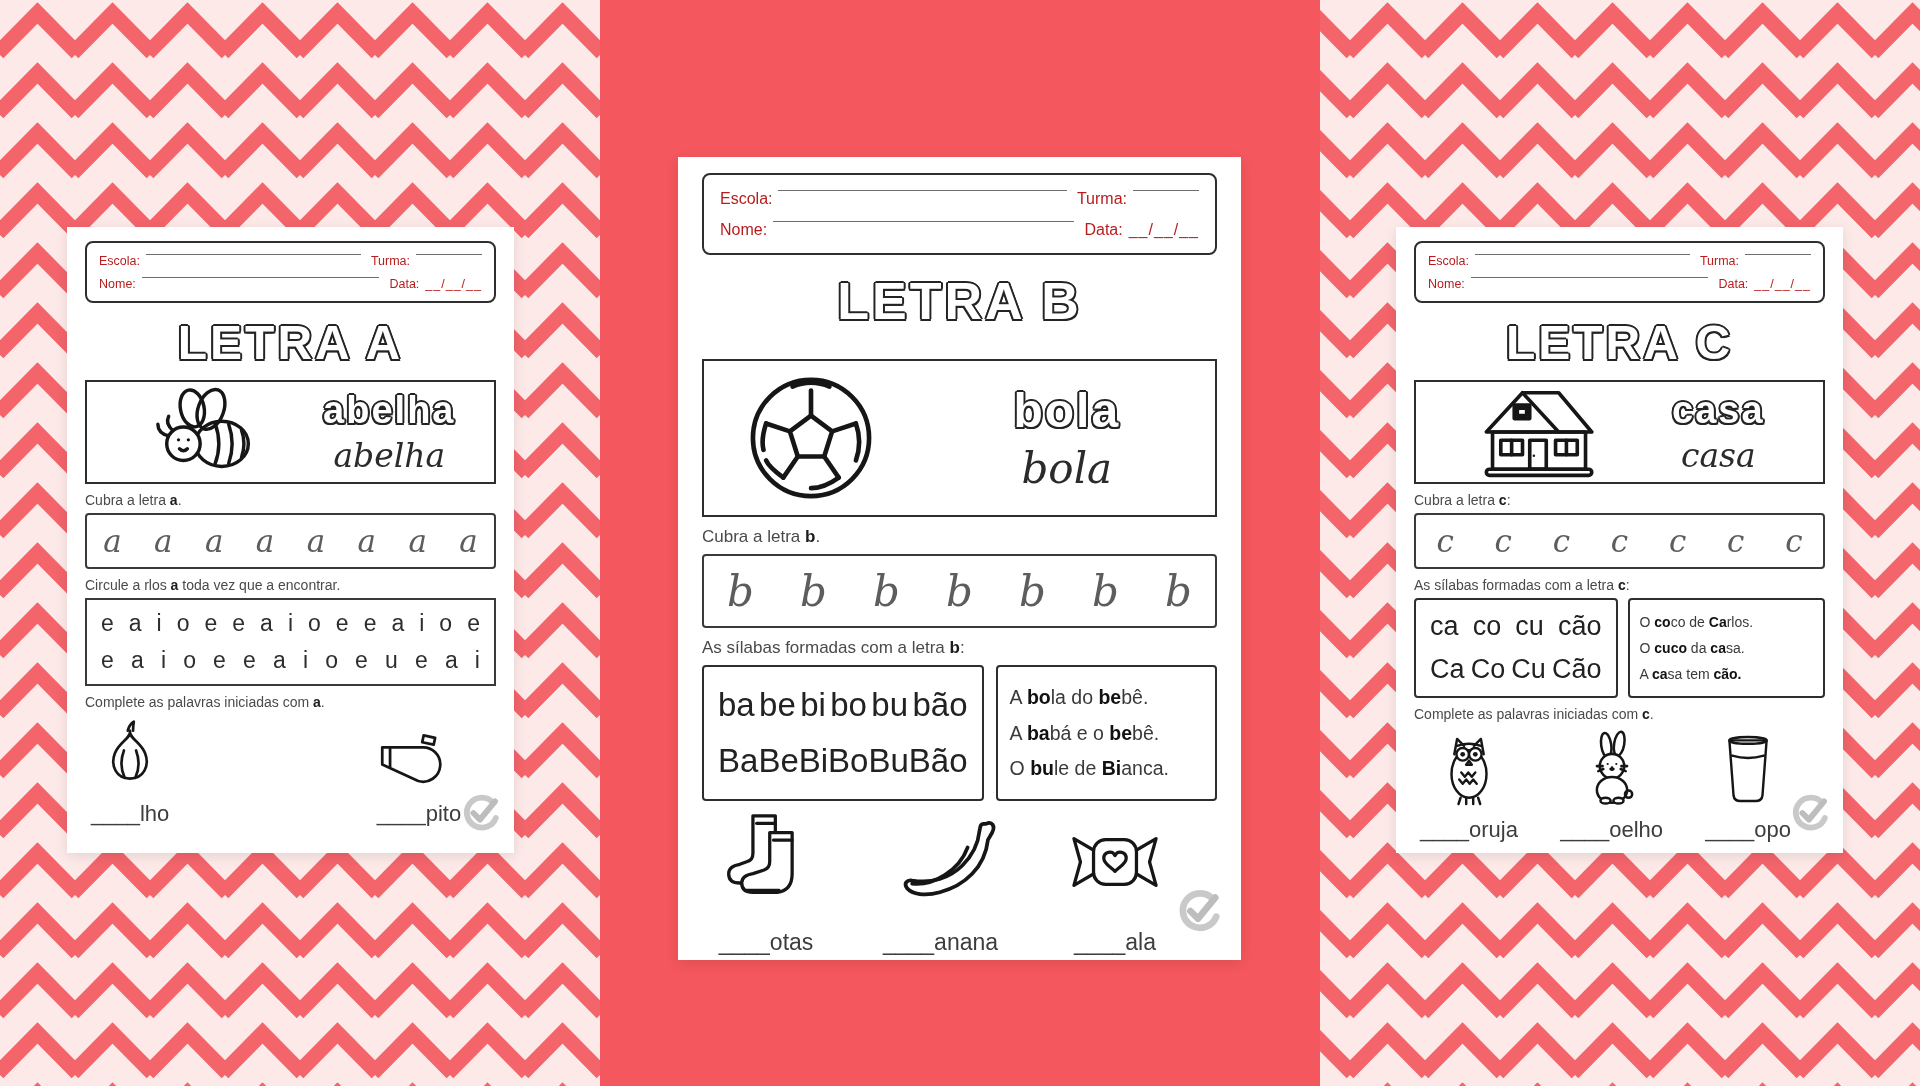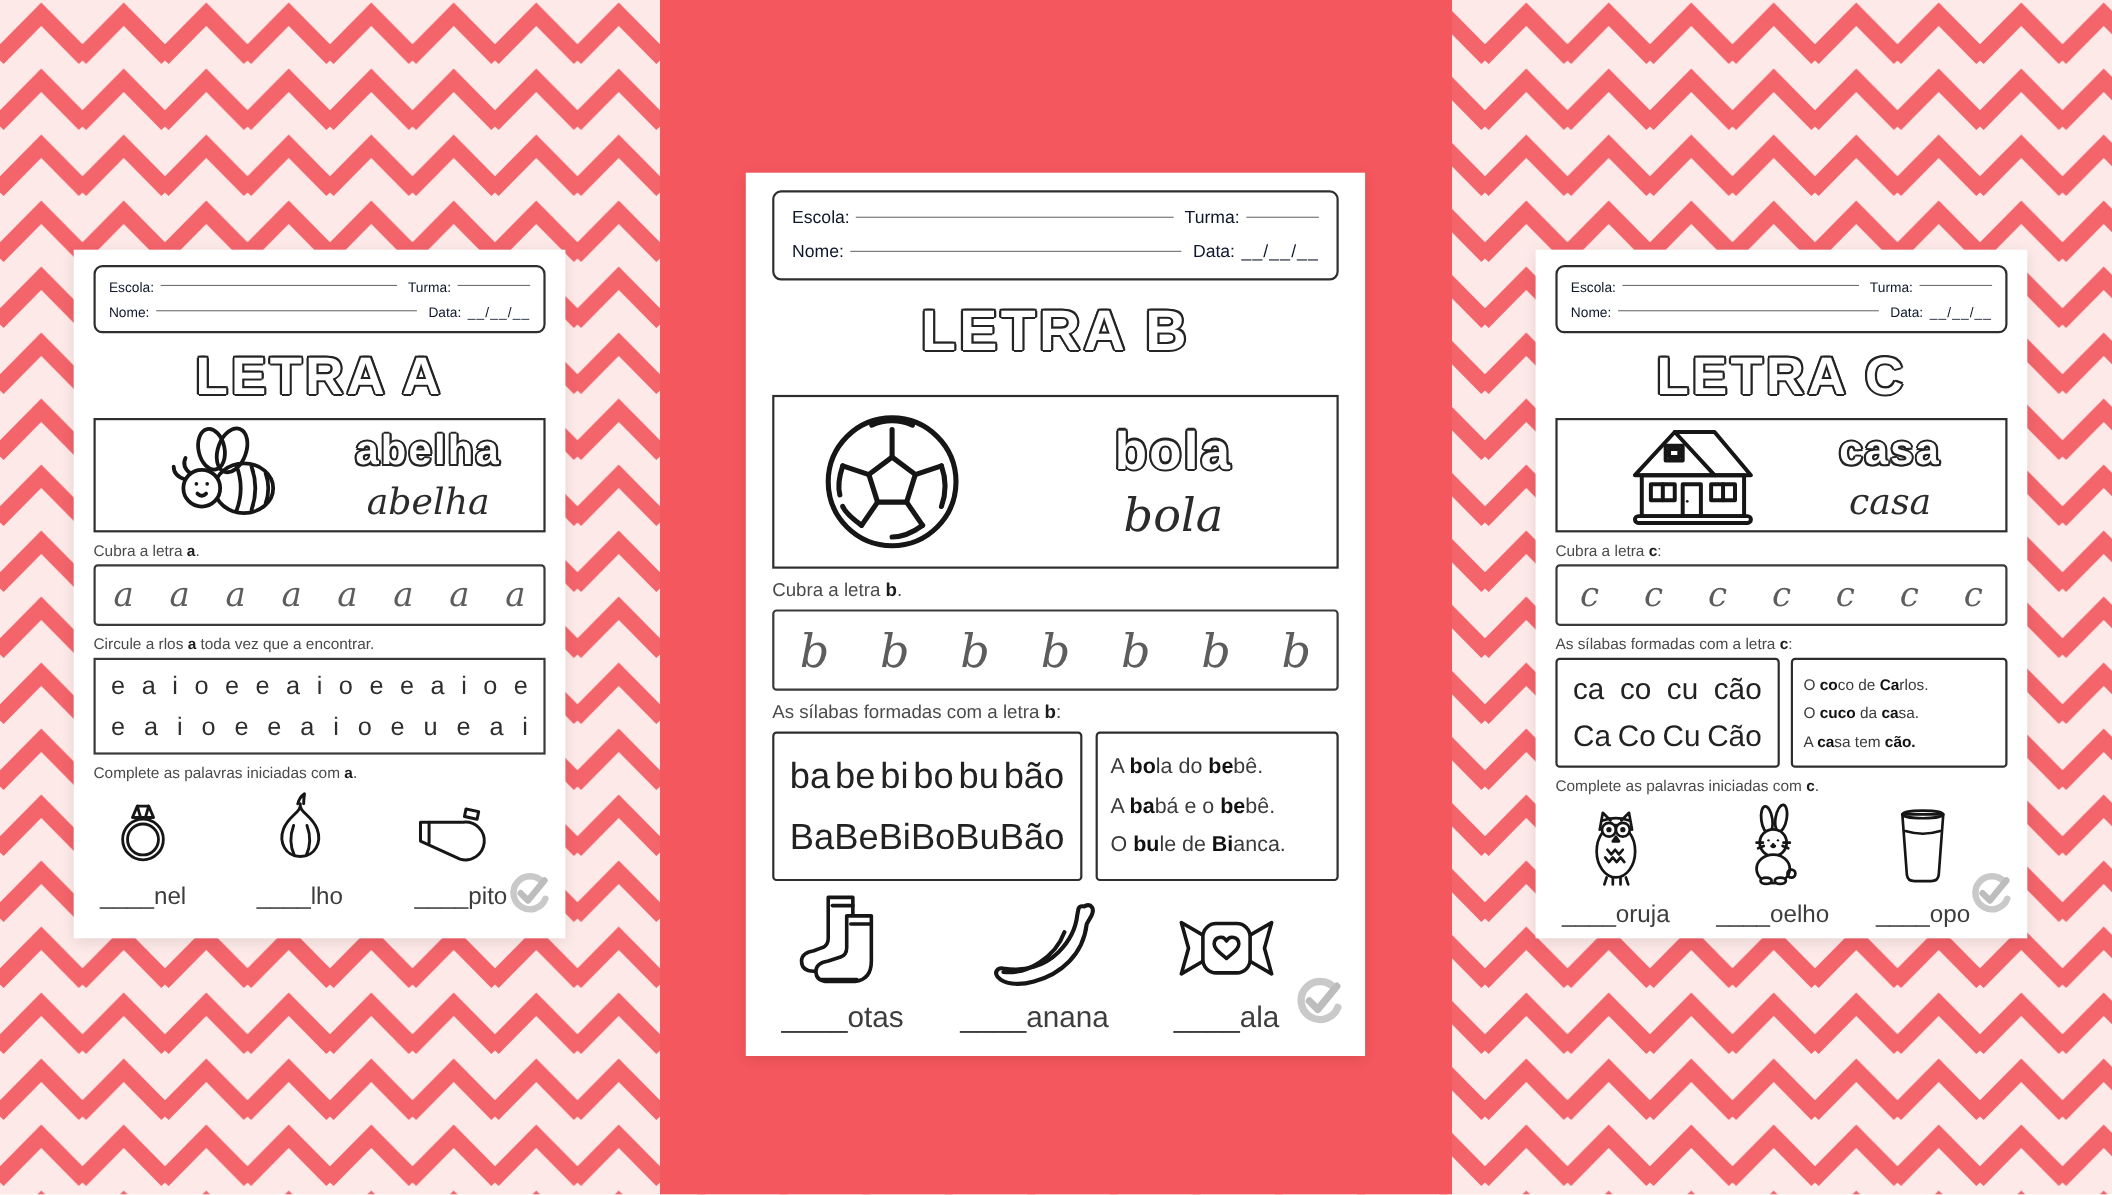--- a/index.html
+++ b/index.html
@@ -8,21 +8,21 @@
   .bg { position:absolute; left:0; top:0; }
 
   .page { position:absolute; background:#fff; box-shadow:0 3px 12px rgba(0,0,0,.10); }
   .side   { width:447px; height:626px; padding:14px 18px; }
   .center { width:563px; height:803px; padding:16px 24px; }
 
   
   .hdr-box { border:2px solid #2e2e2e; border-radius:8px; display:flex; flex-direction:column; justify-content:center; }
   .side .hdr-box   { height:62px; padding:4px 12px; gap:9px; }
   .center .hdr-box { height:82px; padding:6px 16px; gap:13px; }
-  .hdr-row { display:flex; align-items:center; color:#0f172a; }
+  .hdr-row { display:flex; align-items:flex-start; color:#b91c1c; }
   .side .hdr-row   { font-size:12.5px; }
   .center .hdr-row { font-size:16px; }
   .hline { flex:1; border-bottom:1.2px solid #6e6e6e; margin:0 10px 2px 6px; }
   .hline.short { flex:0 0 66px; margin-right:0; }
   .hdr-val { margin-left:6px; letter-spacing:1px; }
 
   
   .outline { color:#fff; font-weight:700; letter-spacing:3px;
     text-shadow: 2px 0 0 #242424, -2px 0 0 #242424, 0 2px 0 #242424, 0 -2px 0 #242424,
                  1.5px 1.5px 0 #242424, -1.5px 1.5px 0 #242424, 1.5px -1.5px 0 #242424, -1.5px -1.5px 0 #242424; }
@@ -67,21 +67,21 @@
   .side .sent-box   { flex:1; font-size:14px;   padding:4px 10px; }
   .center .sent-box { flex:1; font-size:19.5px; padding:6px 12px; }
   .sentence b { color:#111; }
 
   .complete-row { display:flex; justify-content:space-between; align-items:flex-end; }
   .side .complete-row   { padding:2px 34px 0 6px; }
   .center .complete-row { padding:4px 46px 0 8px; }
   .c-item { text-align:center; }
   .c-word { color:#3d3d3d; }
   .side .c-word   { font-size:22px; margin-top:4px; }
-  .center .c-word { font-size:27px; margin-top:0; }
+  .center .c-word { font-size:23px; margin-top:20px; }
 
   .logo { position:absolute; }
   .side .logo   { right:14px; bottom:16px; }
   .center .logo { right:20px; bottom:22px; }
 
   .draw { stroke:#161616; fill:none; stroke-width:3.5; stroke-linecap:round; stroke-linejoin:round; }
 </style>
 </head>
 <body>
 <div class="stage">
@@ -184,32 +184,20 @@
           <span>e</span>
           <span>u</span>
           <span>e</span>
           <span>a</span>
           <span>i</span>
         </div>
       </div>
 
   <div class="small-label"><span>Complete as palavras iniciadas com </span><b>a</b><span>.</span></div>
   <div class="complete-row">
-    <div class="c-item">
-      <div>
-        <svg width="74" height="76" viewBox="0 0 100 100" class="draw">
-          <polygon points="37,34 63,34 57,20 43,20"></polygon>
-              <line x1="43" y1="20" x2="47" y2="34"></line>
-              <line x1="57" y1="20" x2="53" y2="34"></line>
-          <circle cx="50" cy="61" r="25"></circle>
-              <circle cx="50" cy="61" r="19"></circle>
-        </svg>
-      </div>
-      <div class="c-word">____nel</div>
-    </div>
     <div class="c-item">
       <div>
         <svg width="76" height="76" viewBox="0 0 100 100" class="draw">
           <path d="M50,18 c2,10 -14,14 -20,30 c-6,16 2,33 20,33 c18,0 26,-17 20,-33 c-6,-16 -22,-20 -20,-30 z"></path>
           <path d="M47,18 q2,-8 8,-12 q-1,7 -1,12"></path>
           <path d="M42,44 q-7,19 1,36"></path>
               <path d="M58,44 q7,19 -1,36"></path>
         </svg>
       </div>
       <div class="c-word">____lho</div>

